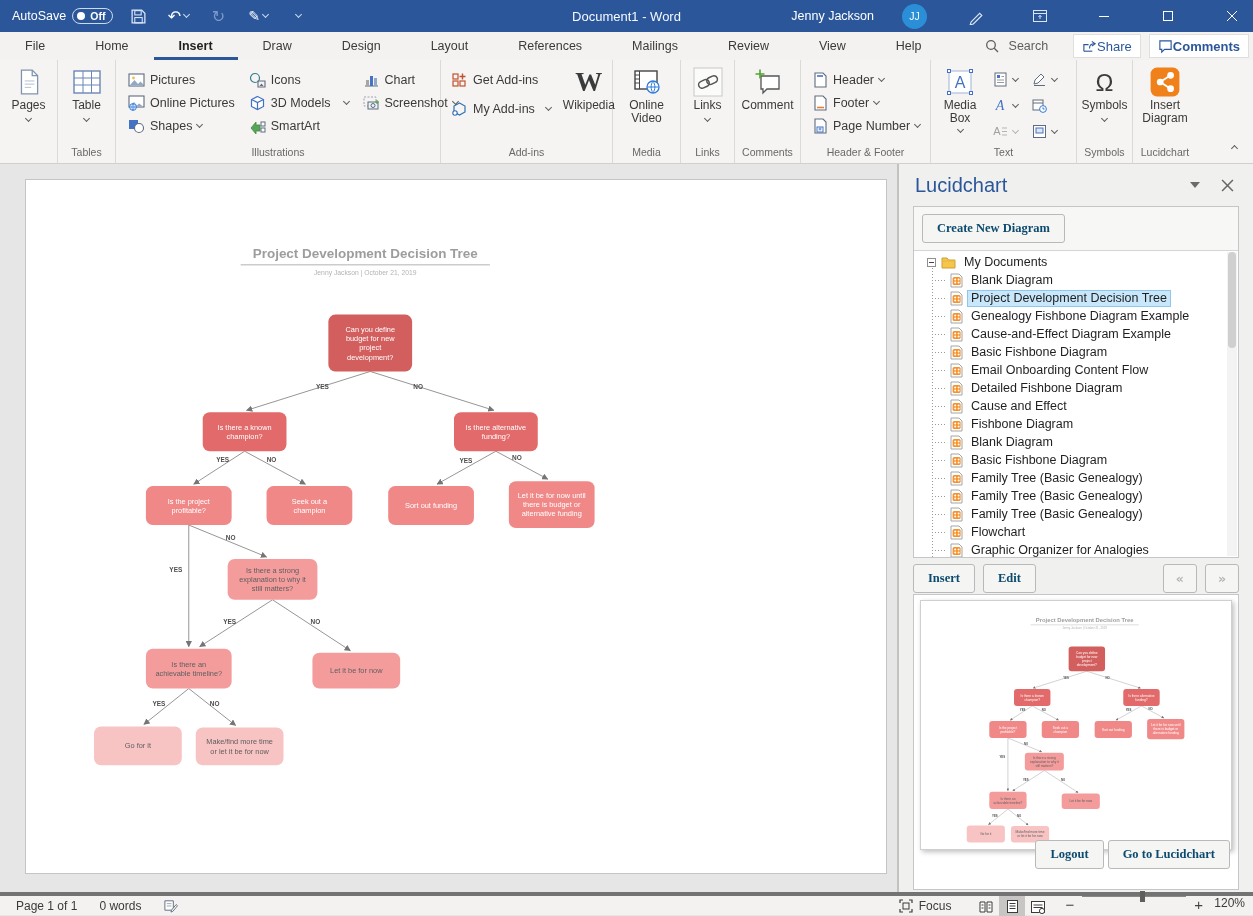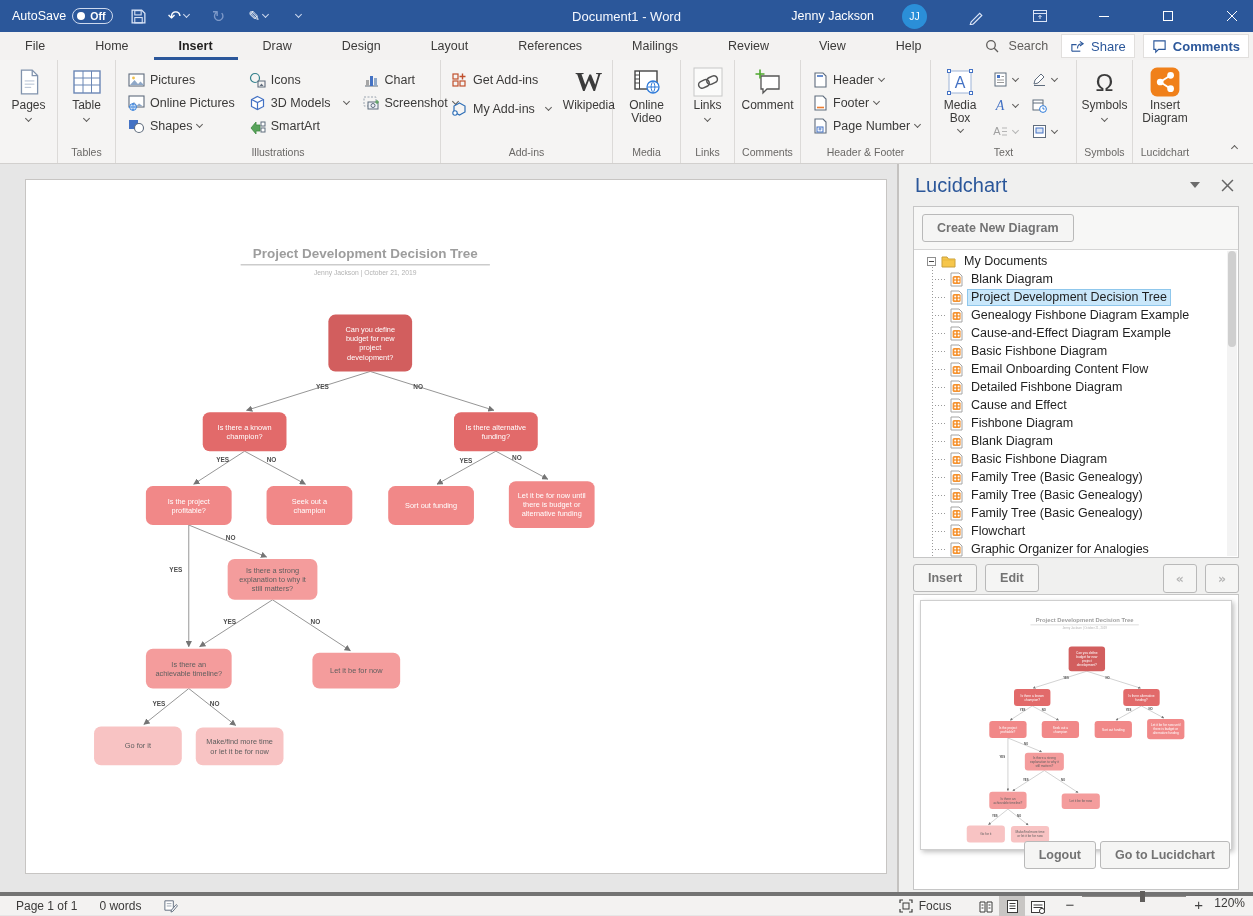--- a/index.html
+++ b/index.html
@@ -21,21 +21,21 @@
   .avatar { width:25px; height:25px; border-radius:50%; background:#2b8fd8; color:#fff;
     font-size:10.5px; display:flex; align-items:center; justify-content:center; margin:0 6px; }
   .winbtn { width:42px; height:32px; display:flex; align-items:center; justify-content:center; }
 
   
   .tabsrow { height:28px; background:#f3f2f1; display:flex; align-items:stretch; font-size:12.5px; color:#3b3a39; }
   .tab { padding:0 25px; display:flex; align-items:center; cursor:default; }
   .tab.active { color:#201f1e; font-weight:bold; box-shadow: inset 0 -3px 0 #2b579a; }
   .tab-search { display:flex; align-items:center; gap:10px; margin-left:38px; color:#605e5c; }
   .tabsrow .spacer { flex:1; }
-  .pillbtn { display:flex; align-items:center; gap:6px; background:#fff; border:1px solid #e1dfdd;
+  .pillbtn { display:flex; align-items:center; background:#fff; border:1px solid #e1dfdd;
     color:#2b579a; padding:0 8px; margin:2px 4px; font-size:13px; }
 
   
   .ribbon { height:104px; background:#f5f4f3; border-bottom:1px solid #d2d0ce;
     display:flex; position:relative; }
   .rgroup { border-right:1px solid #dcdad8; display:flex; flex-direction:column; position:relative; }
   .rg-body { flex:1; display:flex; justify-content:center; }
   .rg-label { height:17px; text-align:center; font-size:10.5px; color:#6a6866; padding-bottom:2px; }
   .bigbtn { width:54px; display:flex; flex-direction:column; align-items:center; padding-top:5px;
     font-size:12px; color:#3b3a39; text-align:center; line-height:13px; }
@@ -60,21 +60,21 @@
   .panel-head { height:42px; display:flex; align-items:center; padding:0 12px 0 16px; }
   .panel-title { color:#2b579a; font-size:20px; }
   .ph-btn { margin-left:auto; width:28px; display:flex; justify-content:center; }
   .ph-btn + .ph-btn { margin-left:4px; }
   .tri-down { width:0; height:0; border-left:5px solid transparent; border-right:5px solid transparent;
     border-top:6px solid #6b6b6b; }
   .card { margin:0 14px; border:1px solid #c6c6c6; background:#f7f7f6; }
   .card1 { height:352px; display:flex; flex-direction:column; }
   .card1-top { padding:7px 8px; }
   .btn { background:#f5f5f4; border:1px solid #b9b9b9; border-radius:3px; font-weight:bold;
-    color:#737373; font-size:12.5px; padding:6px 14px; font-family:Liberation Sans, sans-serif; }
+    color:#0c4a6e; font-size:12.5px; padding:6px 14px; font-family:Liberation Serif, serif; }
   .tree-wrap { flex:1; background:#fff; border-top:1px solid #d5d5d5; position:relative; overflow:hidden; }
   .tree { position:absolute; inset:2px 12px 0 0; }
   .trow { height:18px; display:flex; align-items:center; gap:5px; position:relative; padding-left:36px;
     white-space:nowrap; color:#1f1f1f; }
   .trow.root { padding-left:13px; }
   .trow:not(.root)::before { content:''; position:absolute; left:18px; top:50%; width:13px; height:1px;
     background:repeating-linear-gradient(to right, #9a9a9a 0 1px, transparent 1px 3px); }
   .tguide { position:absolute; left:18px; top:14px; width:1px; height:293px;
     background:repeating-linear-gradient(to bottom, #9a9a9a 0 1px, transparent 1px 3px); }
   .tlabel { padding:0 3px; line-height:15px; }

